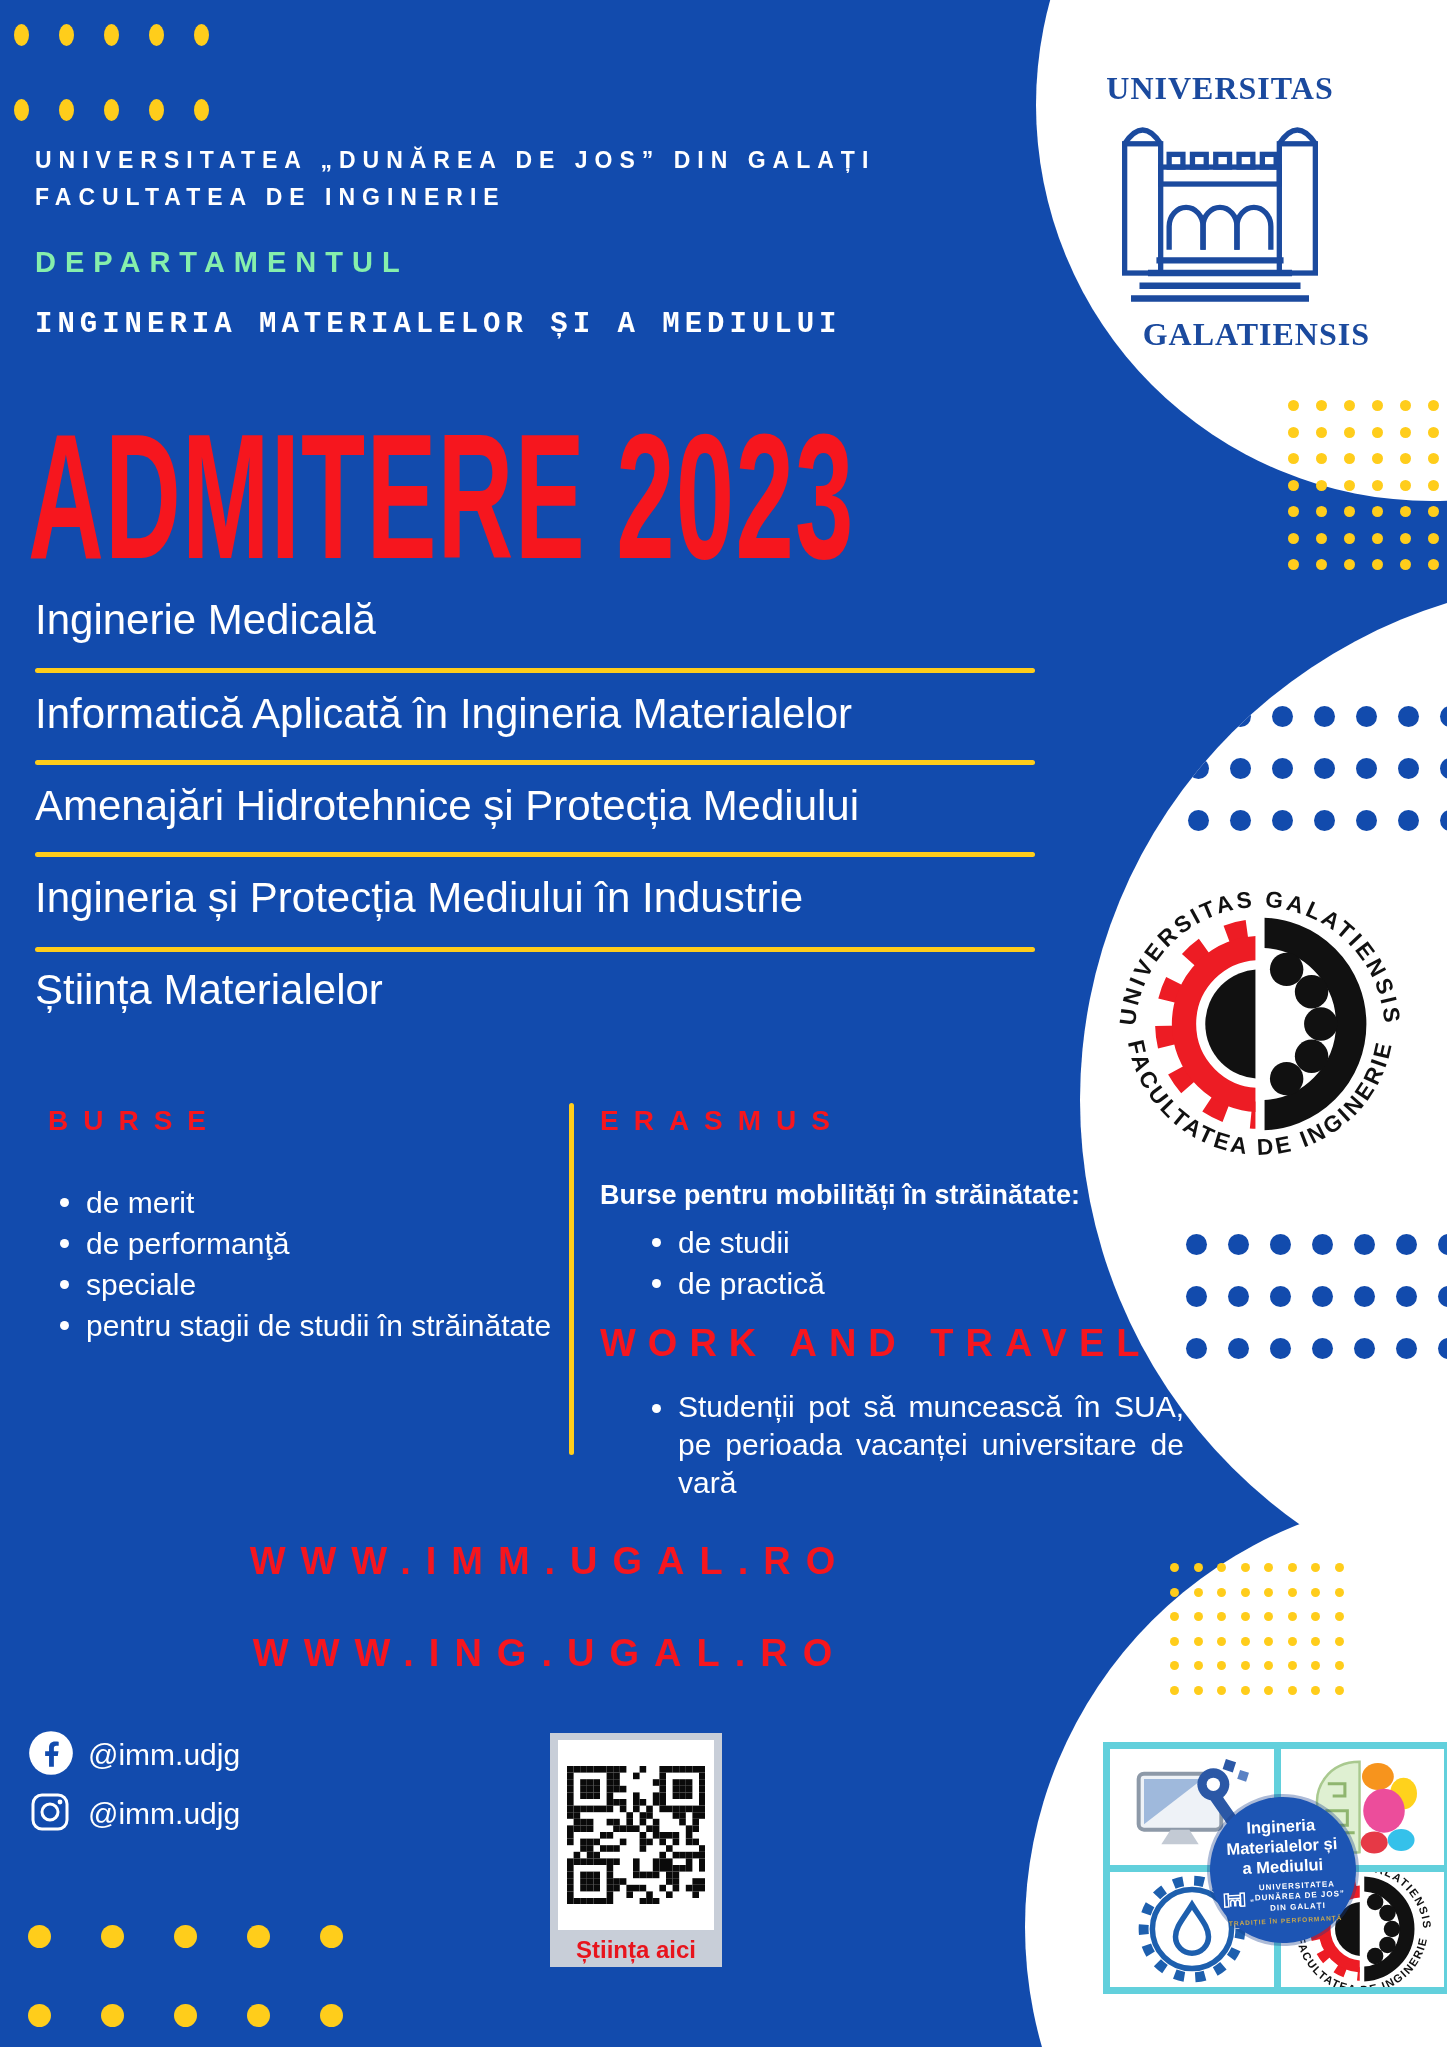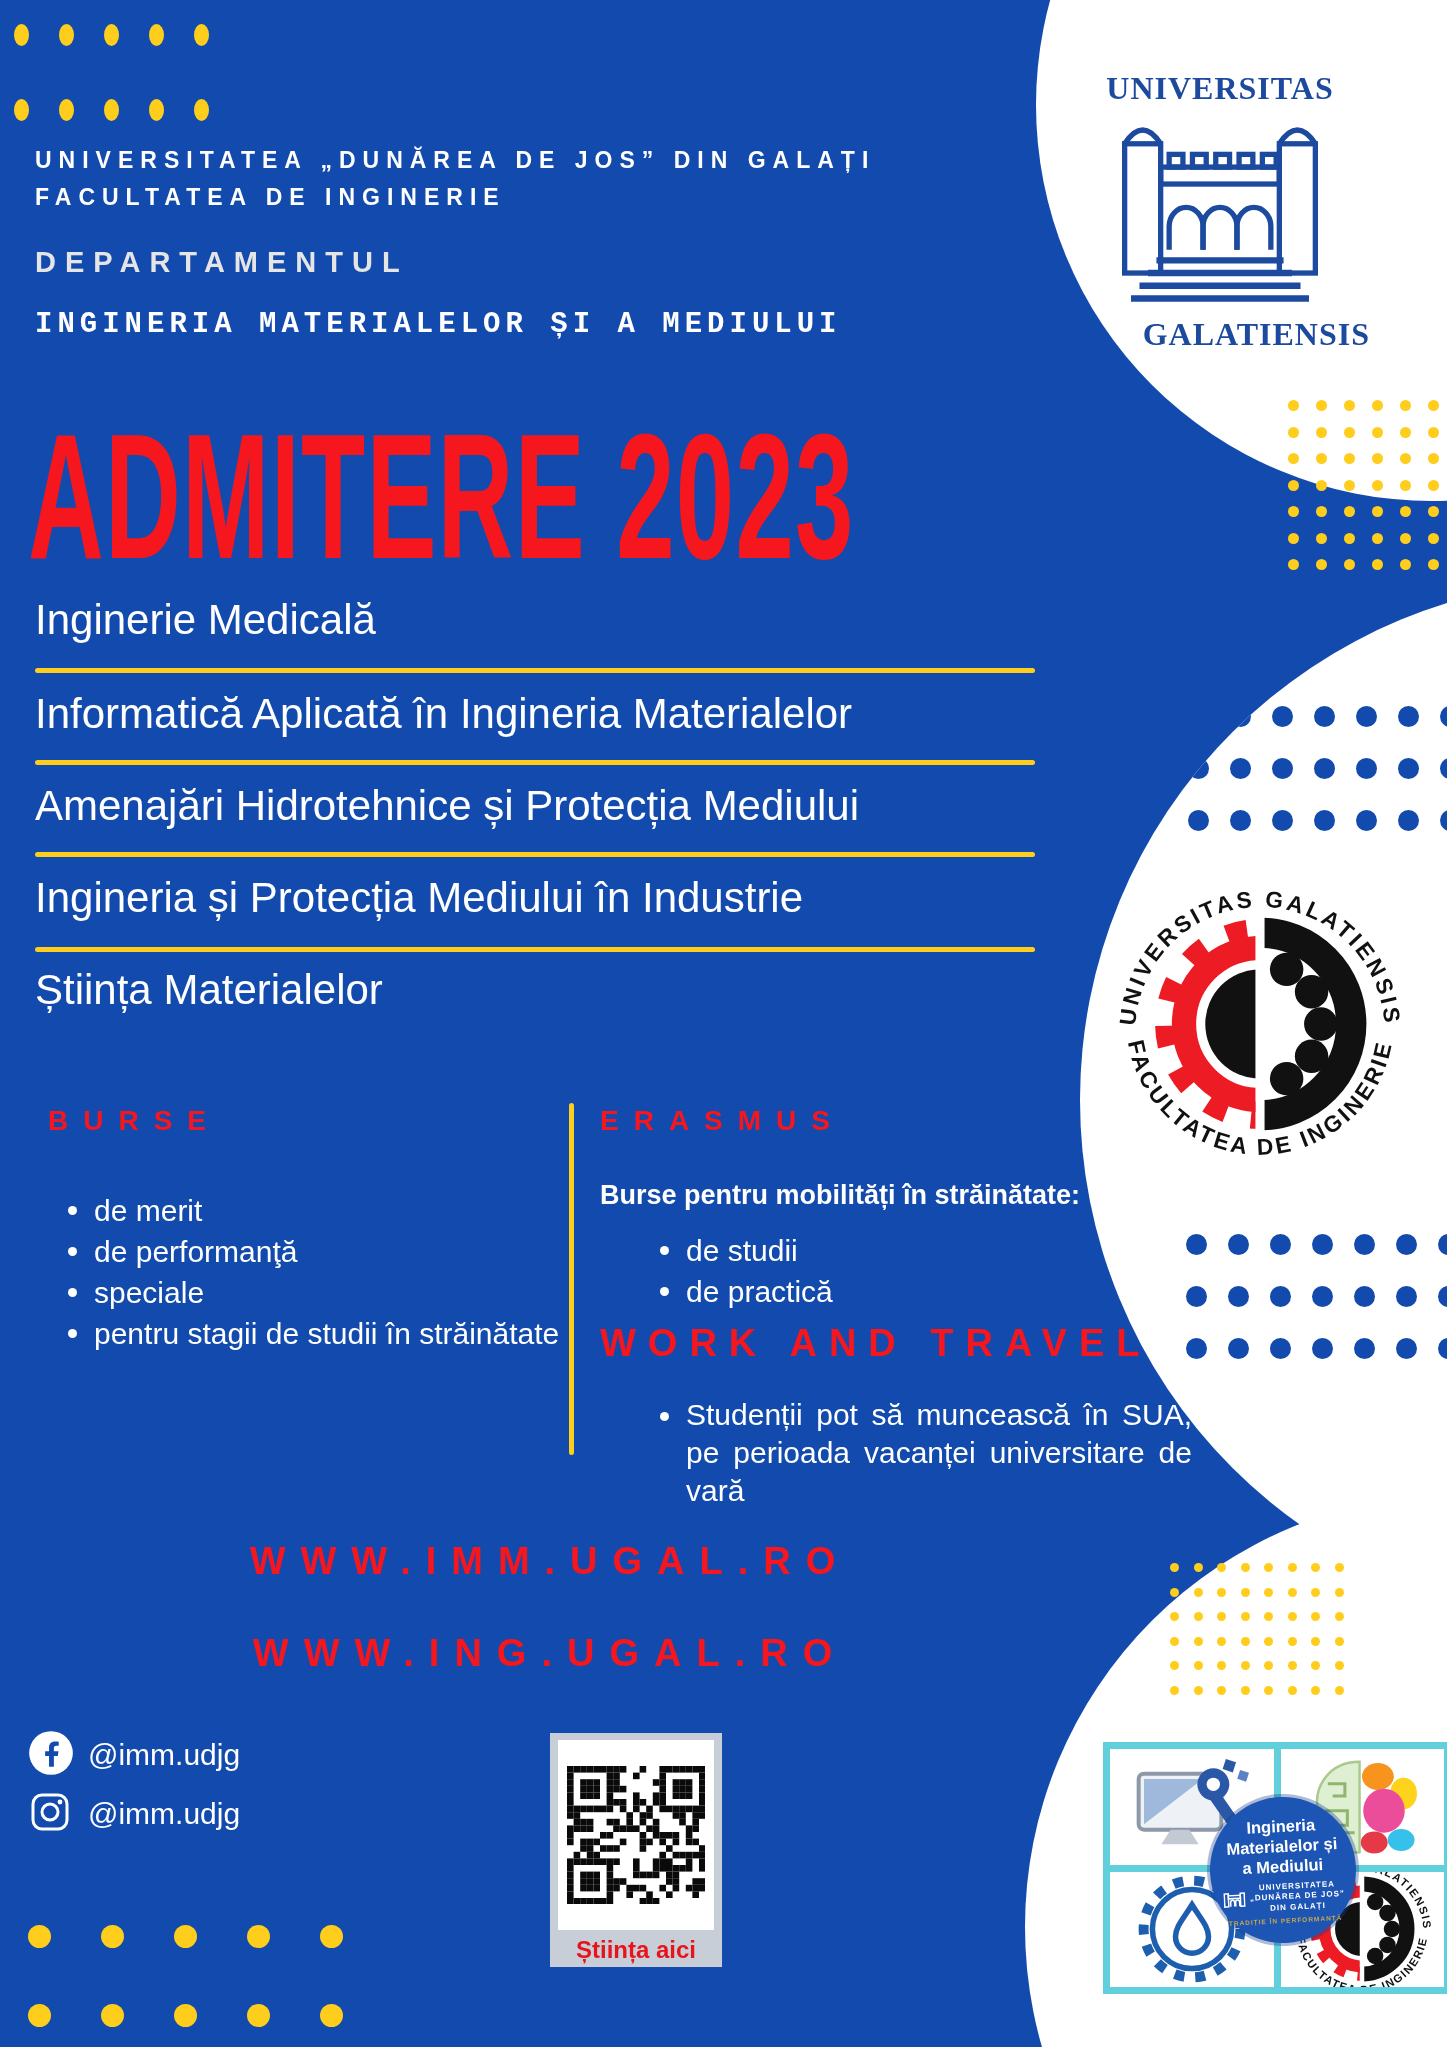--- a/index.html
+++ b/index.html
@@ -4,31 +4,31 @@
 <style>
   html,body{margin:0;padding:0;background:#0d2f66;}
   #poster{position:relative;width:1447px;height:2047px;overflow:hidden;
     background:#124bad;font-family:"Liberation Sans",sans-serif;}
   .abs{position:absolute;}
   .circle{position:absolute;background:#fff;border-radius:50%;z-index:1;overflow:hidden;}
   .z2{z-index:2;}
   .z3{z-index:3;}
   
   .hdr-small{color:#fff;font-weight:bold;font-size:23px;line-height:37px;letter-spacing:7px;white-space:nowrap;}
-  .hdr-dept{color:#e5e5e5;font-weight:bold;font-size:29px;letter-spacing:9px;white-space:nowrap;}
+  .hdr-dept{color:#86efac;font-weight:bold;font-size:29px;letter-spacing:9px;white-space:nowrap;}
   .hdr-dept2{color:#fff;font-weight:bold;font-size:29px;letter-spacing:5px;white-space:nowrap;font-family:Liberation Mono, monospace;}
   
   #admitere{color:#f6161e;font-weight:bold;font-size:178px;line-height:178px;
     transform:scaleX(0.59);transform-origin:left top;white-space:nowrap;letter-spacing:2px;}
   
   .prog{color:#fff;font-size:42px;white-space:nowrap;}
   .rule{position:absolute;left:35px;width:1000px;height:5px;background:#ffcd1b;border-radius:3px;z-index:2;}
   
   .sec-title{color:#f6161e;font-weight:bold;font-size:28px;letter-spacing:15px;white-space:nowrap;}
-  .bullets{list-style:none;margin:12px;padding:0;}
+  .bullets{list-style:none;margin:4px;padding:0;}
   .bullets li{position:relative;color:#fff;font-size:30px;line-height:41px;padding-left:34px;}
   .bullets li::before{content:"";position:absolute;left:8px;top:16px;width:9px;height:9px;border-radius:50%;background:#fff;}
   .intro{color:#fff;font-weight:bold;font-size:27px;white-space:nowrap;}
   .divider{position:absolute;left:569px;top:1103px;width:5px;height:352px;background:#ffcd1b;border-radius:3px;z-index:2;}
   
   .url{position:absolute;left:60px;width:980px;text-align:center;color:#f6161e;
     font-weight:bold;font-size:38px;letter-spacing:15px;white-space:nowrap;z-index:2;}
   
   .social-label{color:#fff;font-size:30px;}
   

